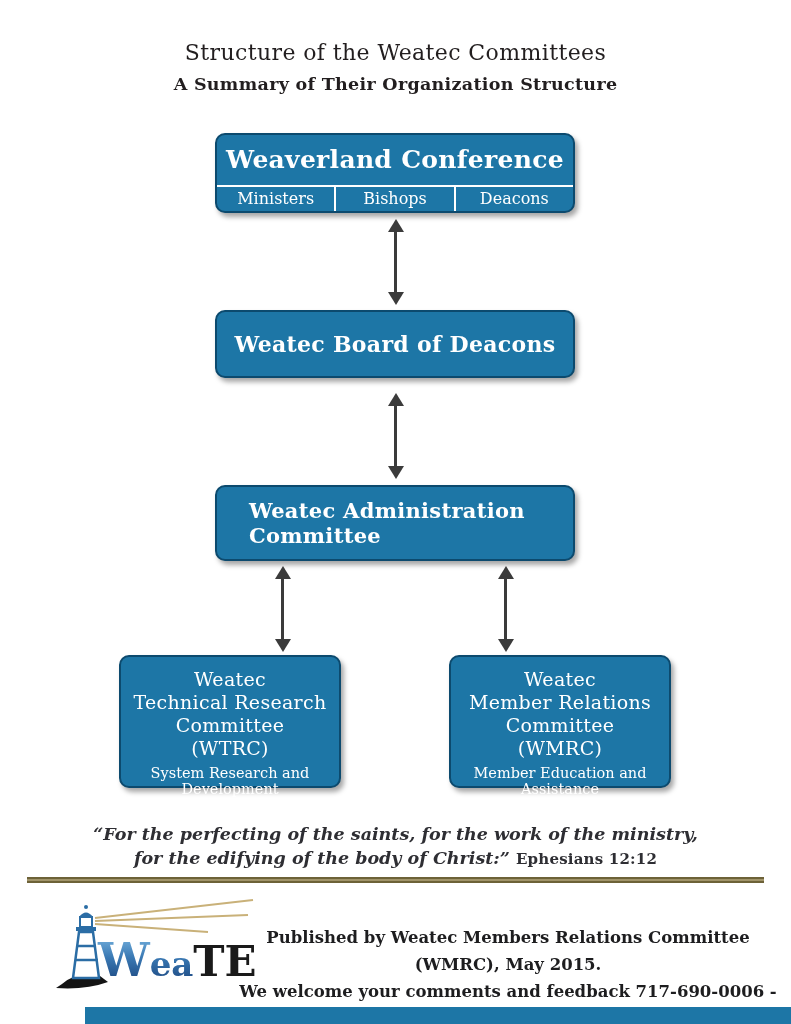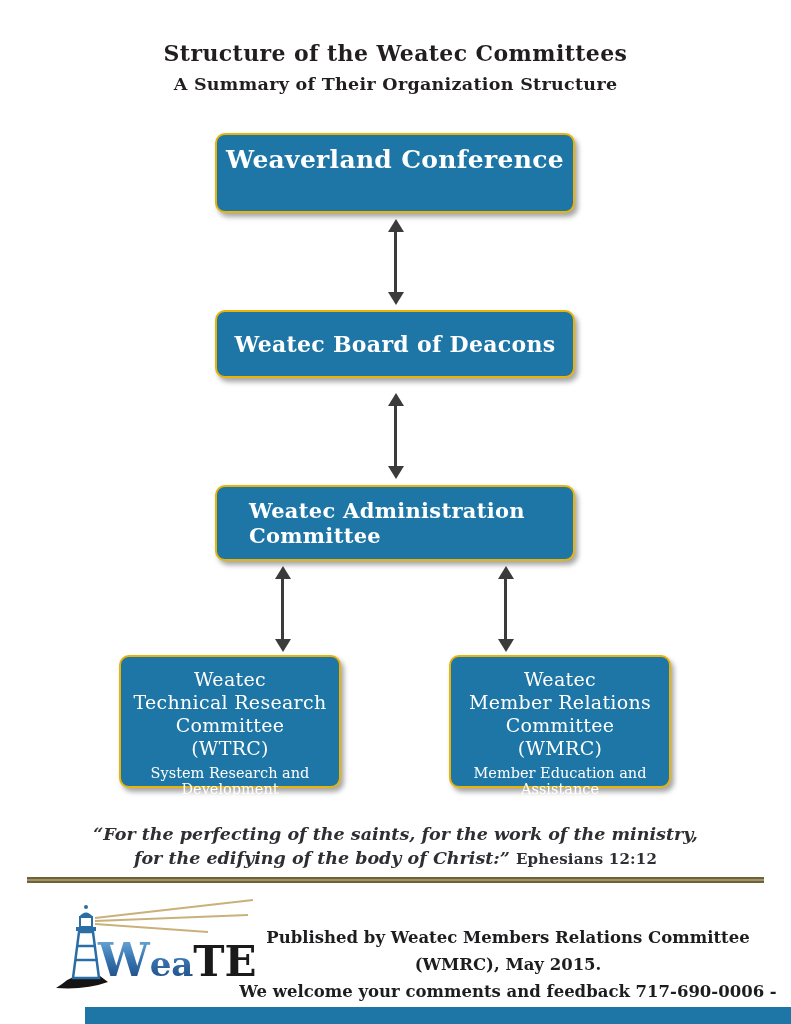--- a/index.html
+++ b/index.html
@@ -6,32 +6,32 @@
   body{
     width:791px;height:1024px;background:#ffffff;
     font-family:"DejaVu Serif","Liberation Serif",serif;
     position:relative;overflow:hidden;
   }
   .page{position:absolute;inset:0;}
 
   
   .title{
     position:absolute;top:40px;left:0;width:100%;
-    text-align:center;font-size:22px;font-weight:bold;color:#221e1f;
+    text-align:center;font-size:22px;font-weight:normal;color:#221e1f;
     letter-spacing:.4px;
   }
   .subtitle{
     position:absolute;top:74px;left:0;width:100%;
     text-align:center;font-size:17.5px;font-weight:bold;color:#221e1f;
     letter-spacing:.3px;
   }
 
   
   .obox{
-    position:absolute;background:#1d76a6;border:2px solid #eab308;
+    position:absolute;background:#1d76a6;border:2px solid #0c4a6e;
     border-radius:10px;color:#ffffff;
     box-shadow:3px 4px 5px rgba(0,0,0,.35);
     box-sizing:border-box;
   }
   .box-conference{left:215px;top:133px;width:360px;height:80px;overflow:hidden;}
   .conf-title{height:50px;line-height:50px;text-align:center;
     font-size:25px;font-weight:bold;letter-spacing:.3px;}
   .conf-roles{display:flex;border-top:2px solid #ffffff;height:26px;}
   .conf-role{flex:1;text-align:center;font-size:16px;line-height:24px;}
   .conf-role + .conf-role{border-left:2px solid #ffffff;}
@@ -89,20 +89,25 @@
 </head>
 <body>
 
 <div class="page">
 
   <div class="title">Structure of the Weatec Committees</div>
   <div class="subtitle">A Summary of Their Organization Structure</div>
 
   <div class="obox box-conference">
     <div class="conf-title">Weaverland Conference</div>
+    <div class="conf-roles">
+      <div class="conf-role">Ministers</div>
+      <div class="conf-role">Bishops</div>
+      <div class="conf-role">Deacons</div>
+    </div>
   </div>
 
   <div class="varrow arrow-1"></div>
 
   <div class="obox box-board">Weatec Board of Deacons</div>
 
   <div class="varrow arrow-2"></div>
 
   <div class="obox box-admin">Weatec Administration Committee</div>
 

